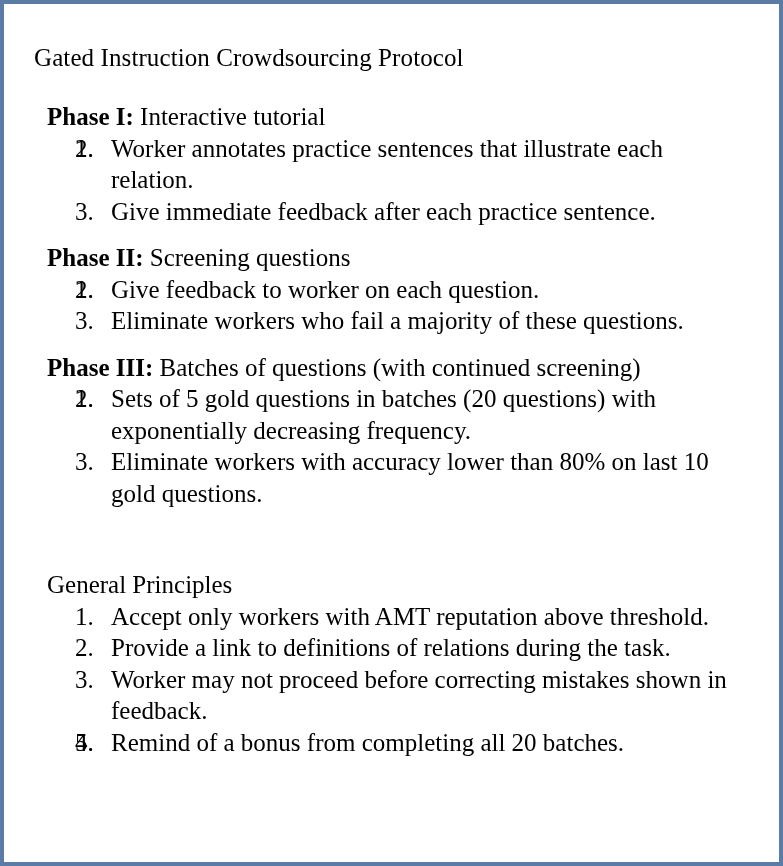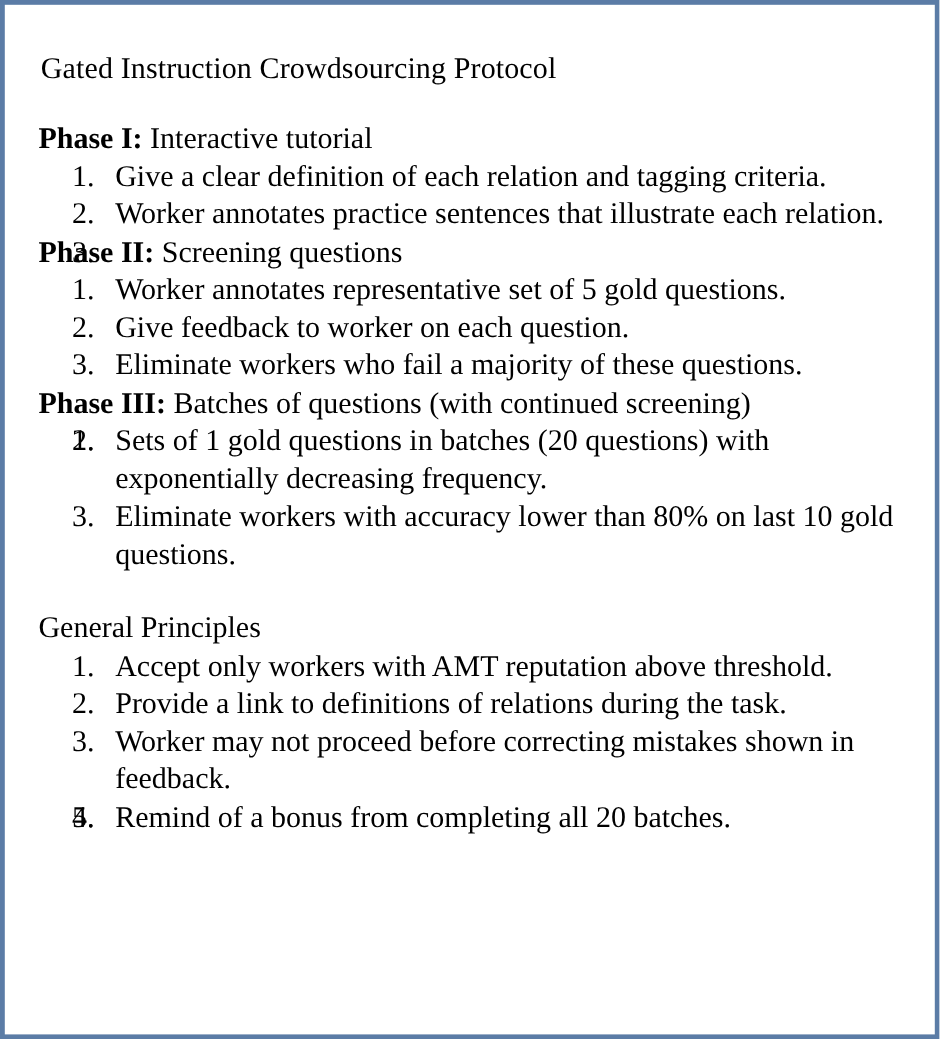--- a/index.html
+++ b/index.html
@@ -27,21 +27,21 @@
   .protocol-title {
     font-size: 25px;
     line-height: 56px;
     font-weight: normal;
     letter-spacing: 0.1px;
     margin: 20px 0 14px 4px;
     white-space: nowrap;
   }
 
   .phase-block {
-    margin: 0;
+    margin: 15px;
   }
 
   .phase-heading {
     font-size: 25px;
     line-height: 31.5px;
     margin: 0 0 0 2px;
     white-space: nowrap;
   }
   .phase-heading .phase-label {
     font-weight: bold;
@@ -90,58 +90,58 @@
 <div class="protocol-box">
 
   <h1 class="protocol-title">Gated Instruction Crowdsourcing Protocol</h1>
 
   <div class="phase-block">
     <div class="phase-heading">
       <span class="phase-label">Phase I:</span><span class="phase-desc"> Interactive tutorial</span>
     </div>
     <ol class="protocol-list">
       <li>
-        <span class="marker">1.</span><span>Give a clear definition of each relation and tagging criteria.</span>
+        <span class="marker">1.</span>
       </li>
       <li>
         <span class="marker">2.</span><span>Worker annotates practice sentences that illustrate each relation.</span>
       </li>
       <li>
-        <span class="marker">3.</span>
+        <span class="marker">3.</span><span>Give immediate feedback after each practice sentence.</span>
       </li>
     </ol>
   </div>
 
   <div class="phase-block">
     <div class="phase-heading">
       <span class="phase-label">Phase II:</span><span class="phase-desc"> Screening questions</span>
     </div>
     <ol class="protocol-list">
       <li>
-        <span class="marker">1.</span><span>Worker annotates representative set of 5 gold questions.</span>
+        <span class="marker">1.</span>
       </li>
       <li>
         <span class="marker">2.</span><span>Give feedback to worker on each question.</span>
       </li>
       <li>
         <span class="marker">3.</span><span>Eliminate workers who fail a majority of these questions.</span>
       </li>
     </ol>
   </div>
 
   <div class="phase-block">
     <div class="phase-heading">
       <span class="phase-label">Phase III:</span><span class="phase-desc"> Batches of questions (with continued screening)</span>
     </div>
     <ol class="protocol-list">
       <li>
         <span class="marker">1.</span>
       </li>
       <li>
-        <span class="marker">2.</span><span>Sets of 1 gold questions in batches (20 questions) with exponentially decreasing frequency.</span>
+        <span class="marker">2.</span><span>Sets of 5 gold questions in batches (20 questions) with exponentially decreasing frequency.</span>
       </li>
       <li>
         <span class="marker">3.</span><span>Eliminate workers with accuracy lower than 80% on last 10 gold questions.</span>
       </li>
     </ol>
   </div>
 
   <div class="section-gap"></div>
 
   <div class="phase-block">

